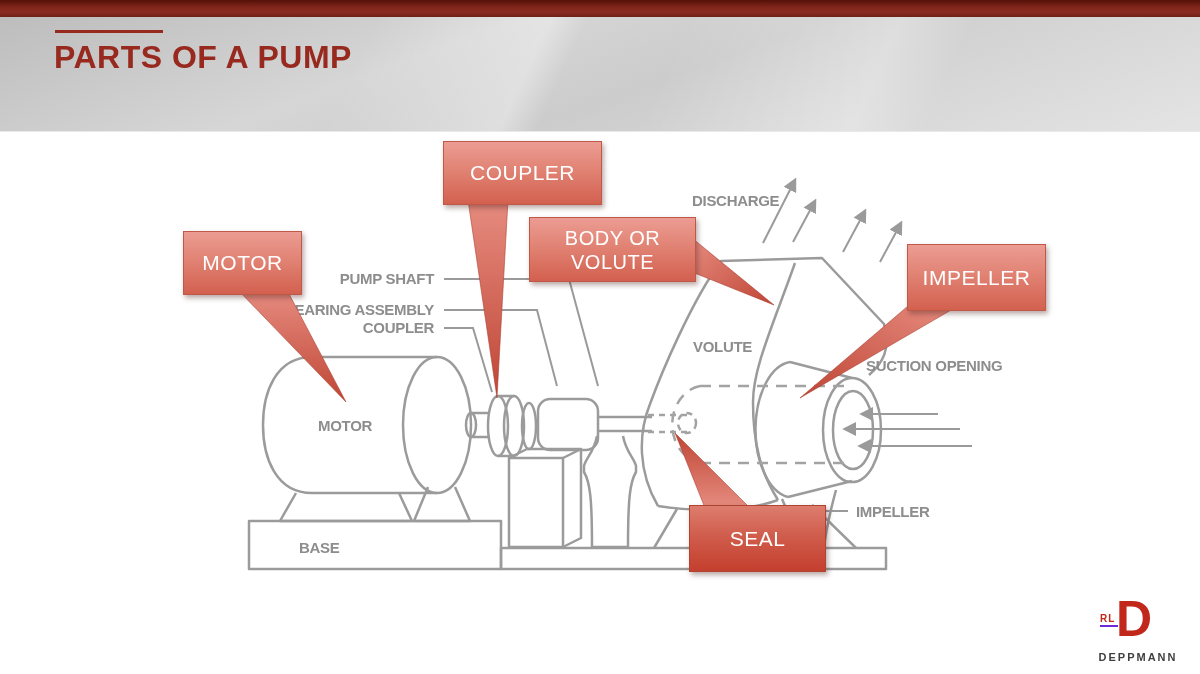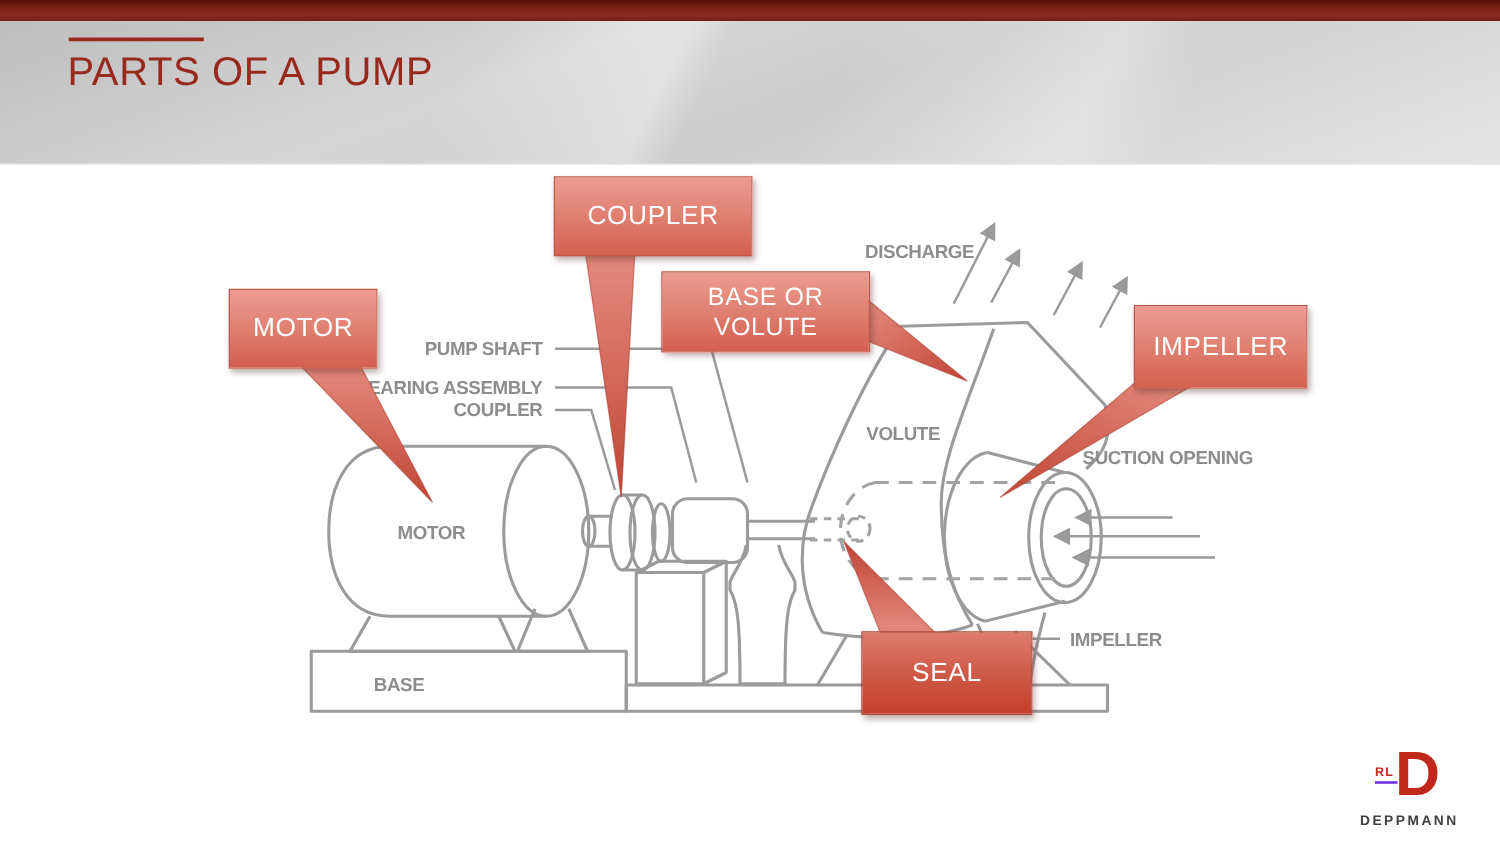--- a/index.html
+++ b/index.html
@@ -18,21 +18,21 @@
       linear-gradient(115deg, rgba(255,255,255,0.0) 30%, rgba(255,255,255,0.35) 44%, rgba(255,255,255,0.0) 47%),
       linear-gradient(115deg, rgba(255,255,255,0.0) 55%, rgba(255,255,255,0.30) 72%, rgba(255,255,255,0.0) 78%),
       linear-gradient(160deg,#bdbdbd 0%,#d6d6d6 35%,#cccccc 55%,#e4e4e4 100%);
     border-bottom:1px solid #e9e9e9;
   }
   .title-rule{
     position:absolute;left:55px;top:30px;width:108px;height:3px;background:#97291f;
   }
   .page-title{
     position:absolute;left:54px;top:39px;font-size:32px;letter-spacing:0.5px;
-    color:#97291f;font-weight:normal;
+    color:#97291f;font-weight:bold;
   }
   
   .diagram-svg{position:absolute;left:0;top:0;width:1200px;height:674px;}
   
   .callout{
     position:absolute;display:flex;align-items:center;justify-content:center;
     text-align:center;color:#ffffff;font-size:21px;letter-spacing:0.5px;
     background:linear-gradient(180deg,#ec9c93 0%,#e1antal 0%,#e08172 48%,#d3604f 100%);
     background:linear-gradient(180deg,#ec9c93 0%,#e08172 48%,#d3604f 100%);
     border:1px solid #c05848;
@@ -51,21 +51,21 @@
   .logo{position:absolute;left:1088px;top:600px;width:100px;height:66px;}
   .logo-rl{
     position:absolute;left:12px;top:13px;color:#c1271a;font-size:10px;font-weight:bold;
     letter-spacing:1px;border-bottom:2px solid #6d28d9;padding:0 3px 1px 0;
   }
   .logo-d{
     position:absolute;left:28px;top:-6px;color:#c1271a;font-size:50px;font-weight:bold;
     line-height:1;
   }
   .logo-name{
-    position:absolute;left:0;top:51px;width:100%;text-align:left;color:#3f3f3f;
+    position:absolute;left:0;top:51px;width:100%;text-align:center;color:#3f3f3f;
     font-size:11px;font-weight:bold;letter-spacing:2px;
   }
 </style>
 </head>
 <body>
 
 <div class="slide">
 
   <div class="top-bar"></div>
   <div class="header-band"></div>
@@ -200,21 +200,21 @@
   <div class="callout" style="left:183px;top:231px;width:117px;height:62px;">
     <span>MOTOR</span>
   </div>
 
   <div class="callout" style="left:443px;top:141px;width:157px;height:62px;">
     <span>COUPLER</span>
   </div>
 
   <div class="callout" style="left:529px;top:217px;width:165px;height:63px;">
     <span class="two-line">
-      <span>BASE OR</span><br>
+      <span>BODY OR</span><br>
       <span>VOLUTE</span>
     </span>
   </div>
 
   <div class="callout" style="left:907px;top:244px;width:137px;height:65px;">
     <span>IMPELLER</span>
   </div>
 
   <div class="callout dark" style="left:689px;top:505px;width:135px;height:65px;">
     <span>SEAL</span>

